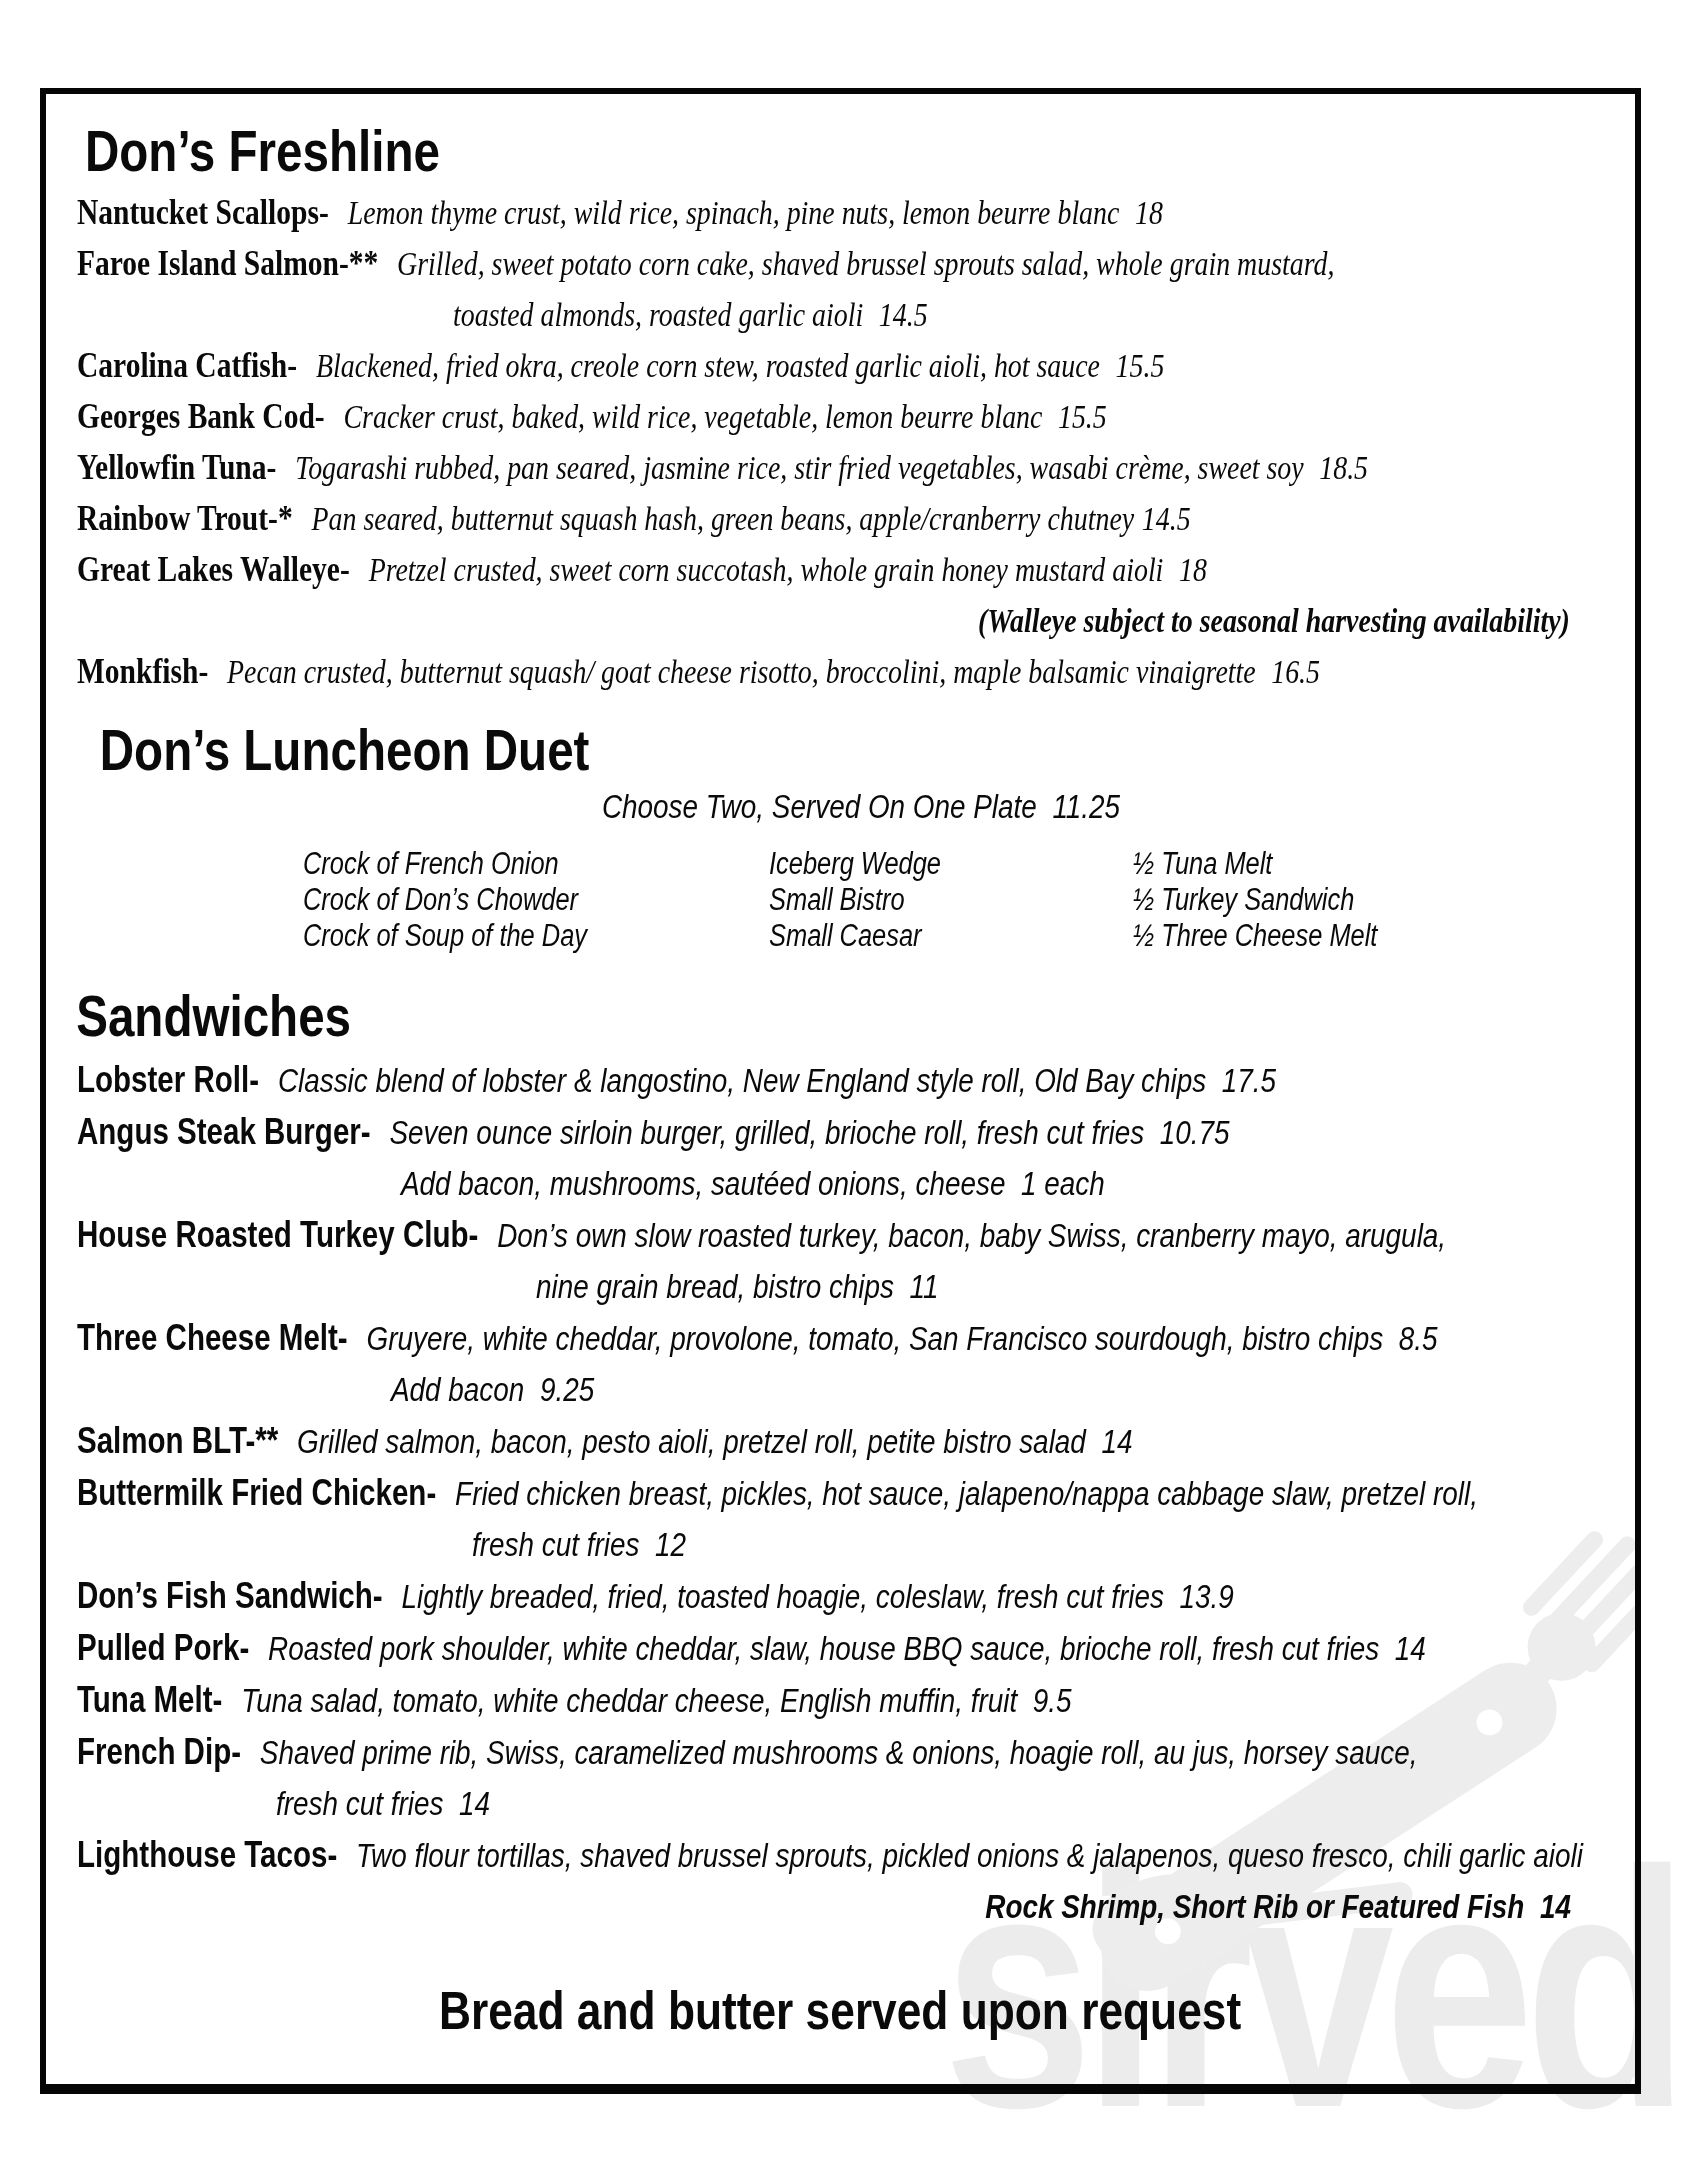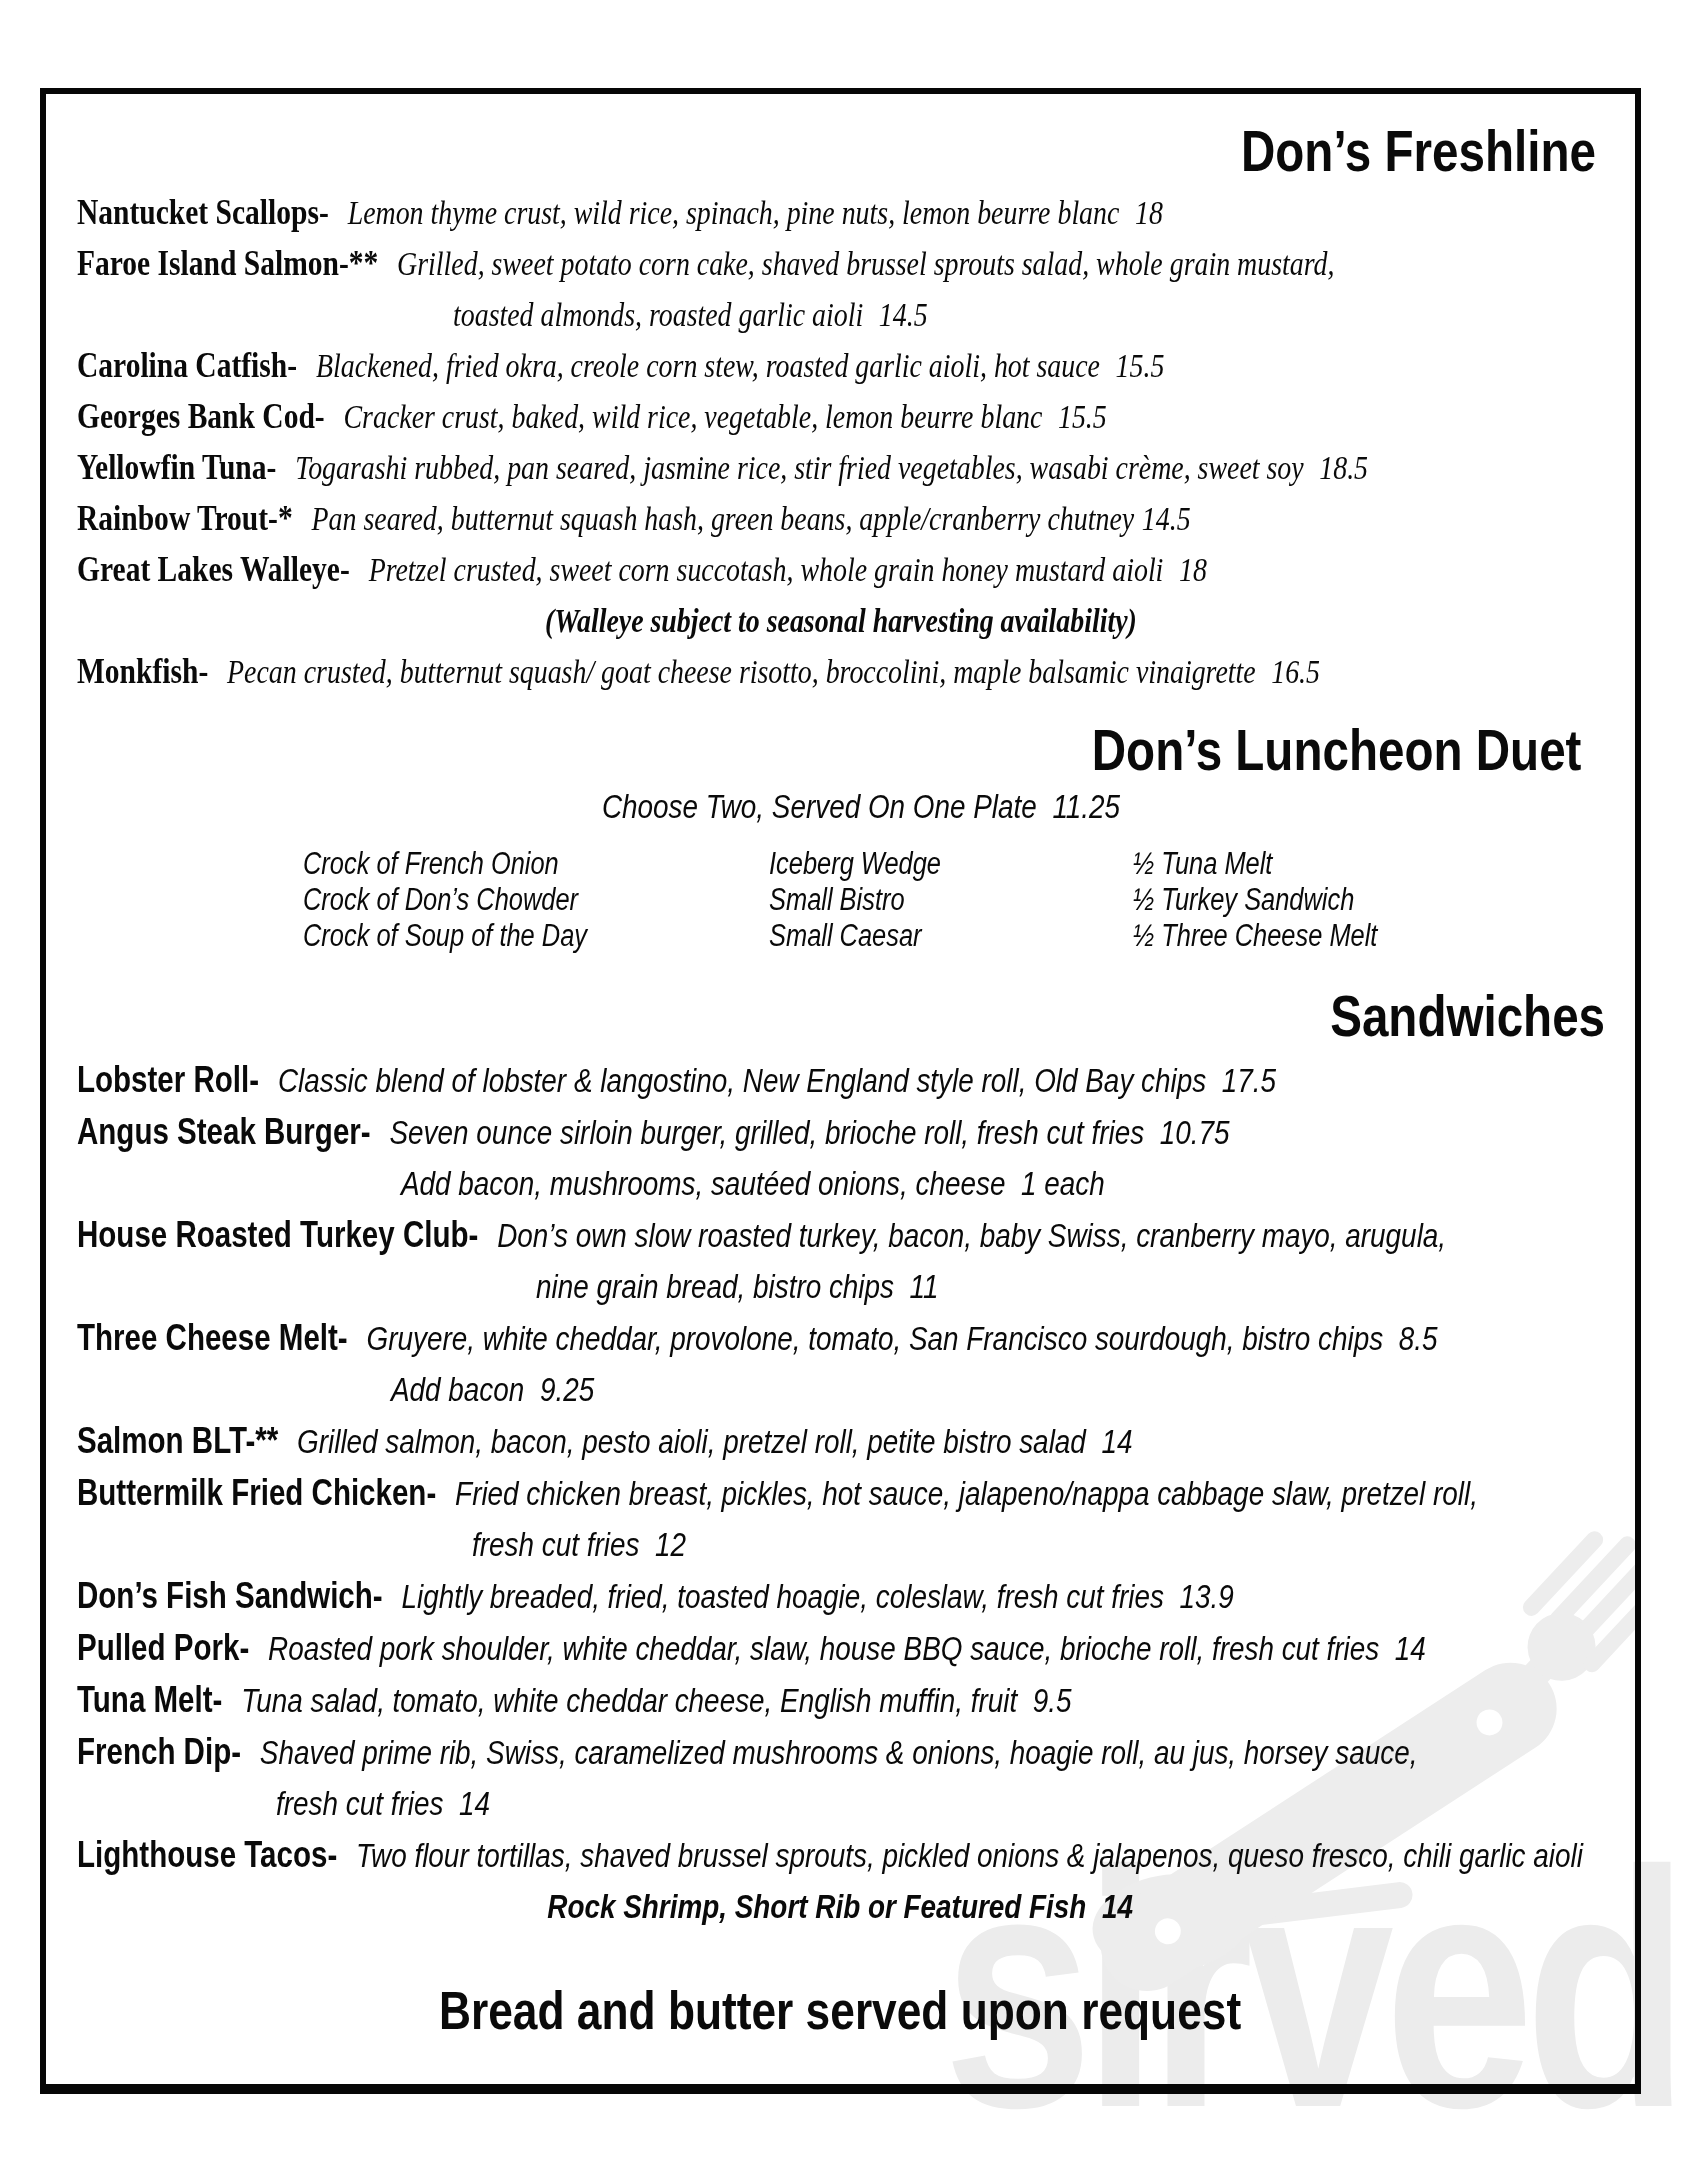--- a/index.html
+++ b/index.html
@@ -4,23 +4,23 @@
 <style>
   html,body{margin:0;padding:0;background:#fff;}
   .page{position:relative;width:1687px;height:2183px;background:#ffffff;overflow:hidden;
         font-family:"Liberation Sans",sans-serif;color:#0a0a0a;}
   .frame{position:absolute;left:40px;top:88px;width:1601px;height:2006px;box-sizing:border-box;
          border:6px solid #060606;border-bottom-width:10.8px;overflow:hidden;z-index:2;background:transparent;}
   .content{position:relative;z-index:1;padding-top:26px;}
   
   .sx{display:inline-block;transform:scaleX(0.82);transform-origin:0 50%;white-space:nowrap;}
   .sxc{display:inline-block;transform:scaleX(0.82);transform-origin:50% 50%;white-space:nowrap;}
-  .h1{text-align:right;font-weight:bold;font-size:58px;line-height:62px;white-space:nowrap;}
+  .h1{text-align:left;font-weight:bold;font-size:58px;line-height:62px;white-space:nowrap;}
   .il{line-height:43px;padding-left:31px;white-space:nowrap;}
-  .ilc{line-height:43px;text-align:center;white-space:nowrap;}
+  .ilc{line-height:43px;text-align:right;white-space:nowrap;}
   .nm{font-weight:bold;font-size:36px;}
   .ds{font-style:italic;font-size:34px;margin-left:23px;}
   .ds0{margin-left:0;}
   .pr{font-style:italic;font-size:34px;margin-left:19px;}
   .bi{font-weight:bold;font-style:italic;font-size:34px;}
   .mt-items{margin-top:9.4px;font-family:Liberation Serif, serif;}
   .mt-duet{margin-top:17.5px;}
   .subt{text-align:center;line-height:40px;margin-top:5.4px;margin-left:41px;}
   .subt .it{font-style:italic;font-size:34px;}
   .duet{position:relative;height:109px;margin-top:12px;}

